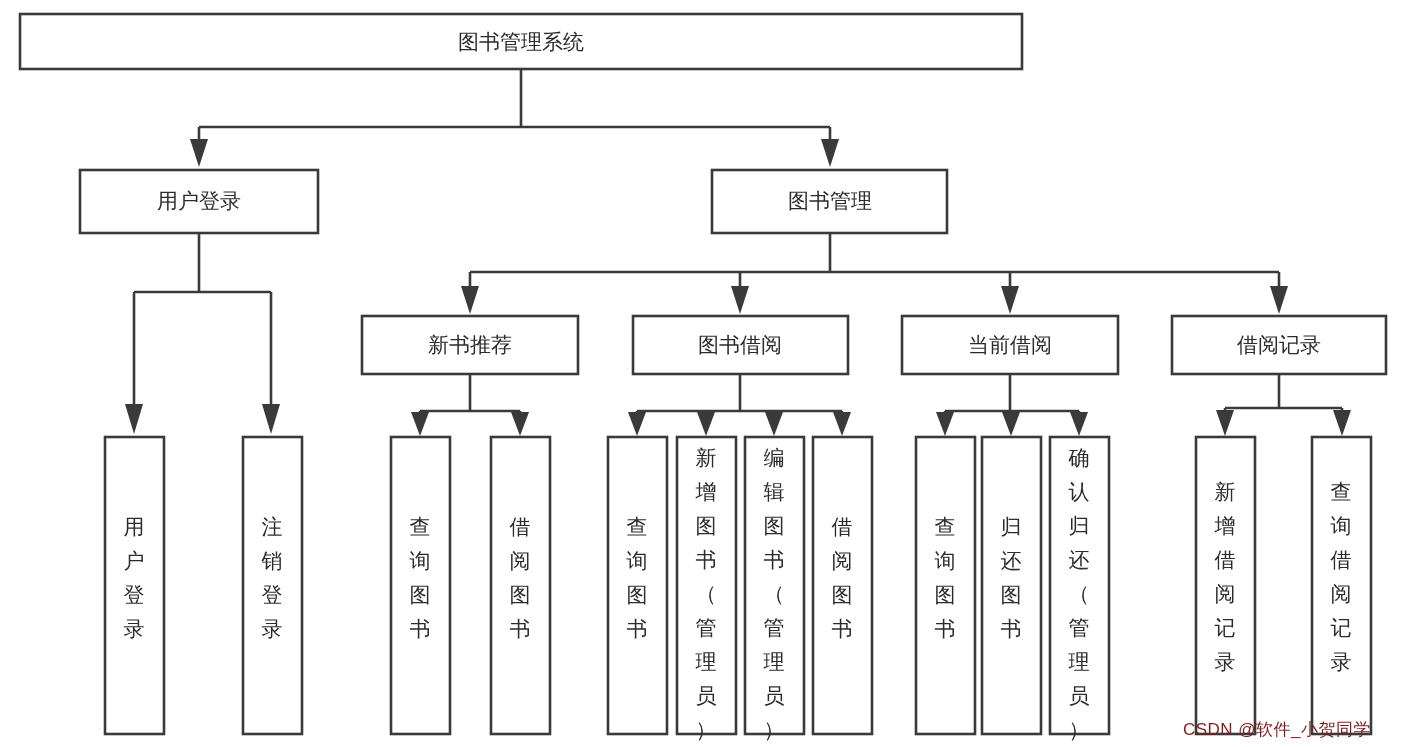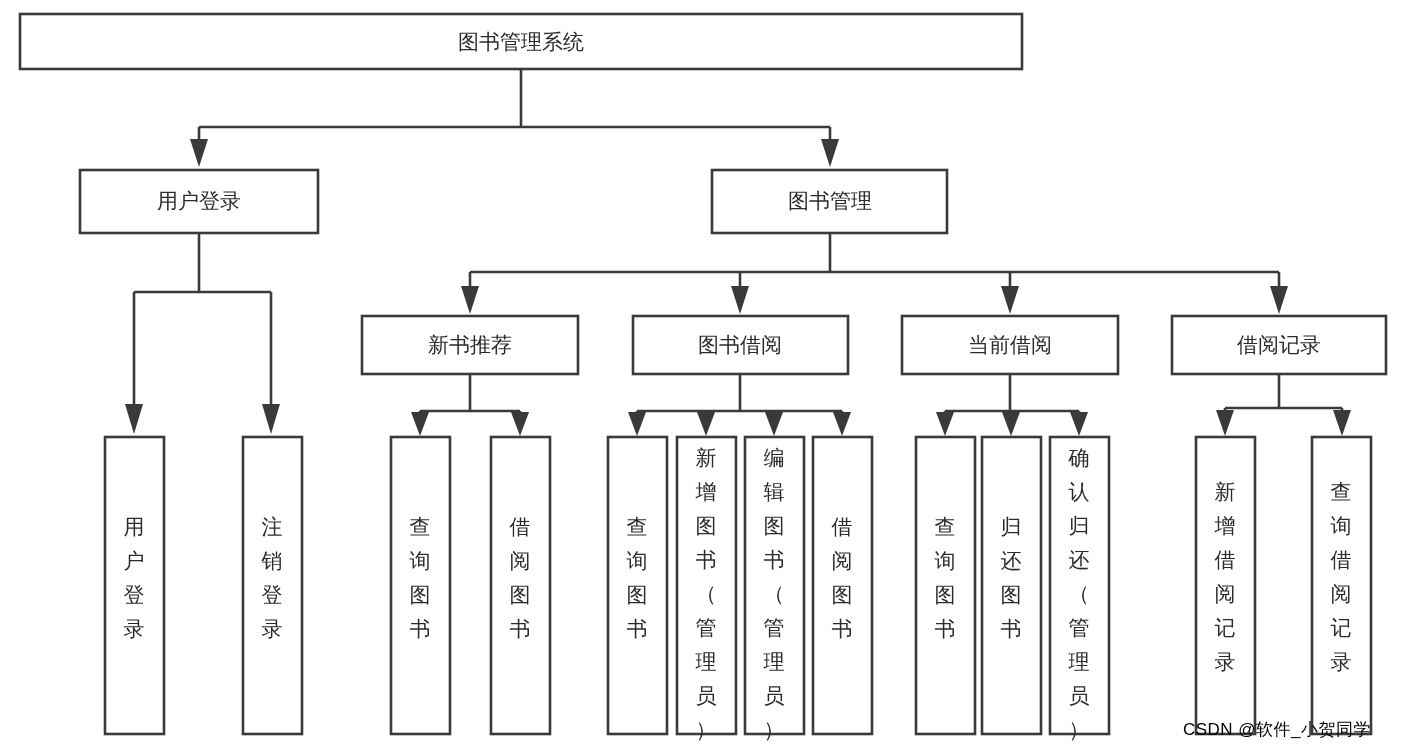--- a/index.html
+++ b/index.html
@@ -53,21 +53,21 @@
     font-size: 21px;
     fill: #2b2b2b;
     text-anchor: middle;
   }
   .watermark {
     position: absolute;
     right: 12px;
     bottom: 6px;
     font-family: "Liberation Sans", "DejaVu Sans", sans-serif;
     font-size: 17px;
-    color: #000000;
+    color: #7f1d1d;
     white-space: nowrap;
     letter-spacing: 0.5px;
   }
 </style>
 </head>
 <body>
 
 <div id="diagram-root">
 
   <svg class="canvas" viewBox="0 0 1405 747" xmlns="http://www.w3.org/2000/svg">

